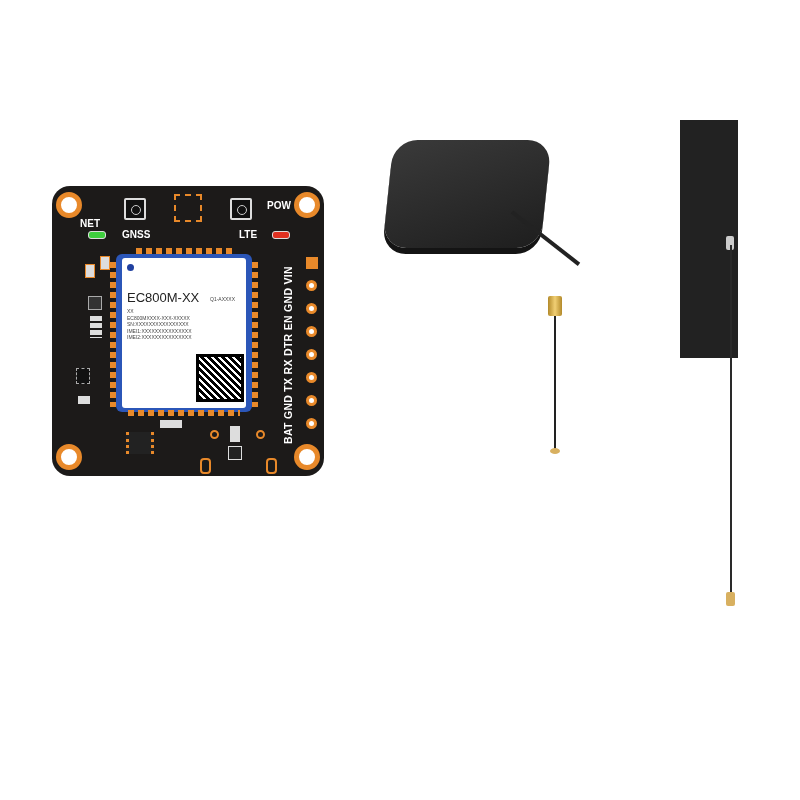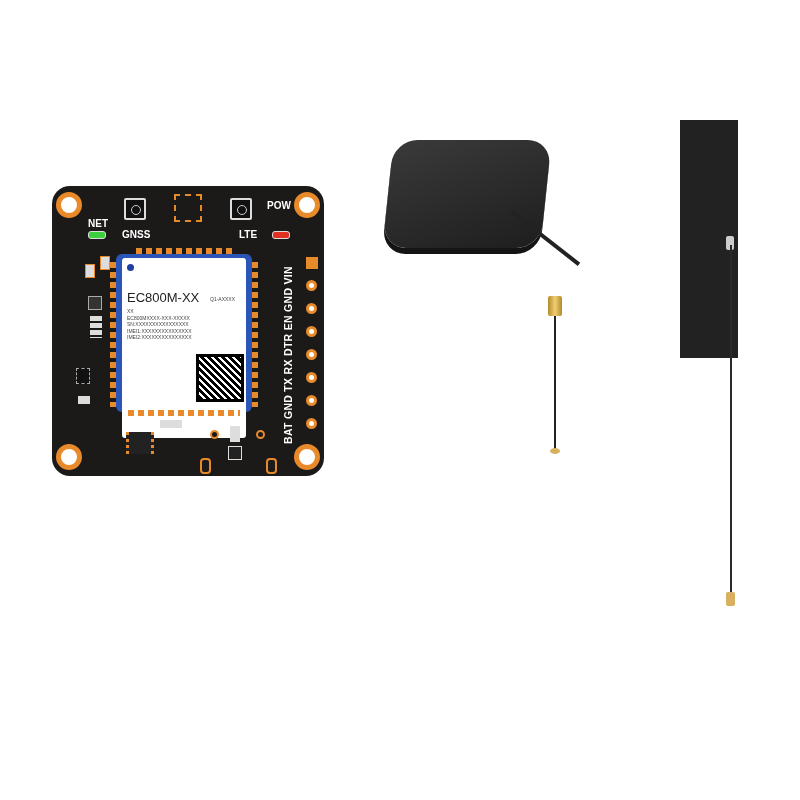--- a/index.html
+++ b/index.html
@@ -7,21 +7,21 @@
   .abs { position:absolute; }
   
   .board { left:52px; top:186px; width:272px; height:290px; background:#1c1a19; border-radius:18px; }
   .hole { width:26px; height:26px; border-radius:50%; border:5px solid #e8892a; background:#fff; box-sizing:border-box; }
   .silk { color:#fff; font-weight:bold; font-size:10px; }
   .ufl { width:22px; height:22px; border:2px solid #ddd; box-sizing:border-box; background:#111; border-radius:2px; }
   .ufl::after { content:""; position:absolute; left:5px; top:5px; width:8px; height:8px; border-radius:50%; border:1.5px solid #ccc; }
   .bracket { width:28px; height:28px; border:2px dashed #e8892a; box-sizing:border-box; }
   .led { width:18px; height:8px; border:1.5px solid #ddd; border-radius:3px; box-sizing:border-box; }
   .module-frame { left:116px; top:254px; width:136px; height:158px; background:#2b56b8; border-radius:6px; }
-  .module { left:122px; top:258px; width:124px; height:180px; background:#fff; border-radius:3px; }
+  .module { left:122px; top:258px; width:124px; height:150px; background:#fff; border-radius:3px; }
   .mod-title { font-size:13px; color:#222; }
   .mod-line { font-size:5px; color:#444; line-height:6.5px; }
   .qr { width:48px; height:48px; background:
       repeating-linear-gradient(45deg,#000 0 3px,#fff 3px 5px); border:3px solid #000; box-sizing:border-box; }
   .pinhdr { width:11px; height:11px; border-radius:50%; border:3px solid #e8892a; background:#fff; box-sizing:border-box; }
   .pinlabels { writing-mode:vertical-rl; transform:rotate(180deg); color:#fff; font-weight:bold; font-size:10.5px; letter-spacing:0.3px; white-space:nowrap; }
   .smd { width:8px; height:12px; background:#ddd; border:1px solid #e8892a; }
   
   .patch { left:388px; top:140px; width:158px; height:108px; background:linear-gradient(160deg,#3a3a3a,#1e1e1e); border-radius:24px; transform:skewX(-6deg); box-shadow:0 6px 0 #141414; }
   .cable1 { left:512px; top:210px; width:85px; height:4px; background:#222; transform:rotate(38deg); transform-origin:left center; }
@@ -43,21 +43,21 @@
 
 <div class="abs hole" style="left:56px;top:192px"></div>
 <div class="abs hole" style="left:294px;top:192px"></div>
 <div class="abs hole" style="left:56px;top:444px"></div>
 <div class="abs hole" style="left:294px;top:444px"></div>
 
 <div class="abs ufl" style="left:124px;top:198px"></div>
 <div class="abs bracket" style="left:174px;top:194px"></div>
 <div class="abs ufl" style="left:230px;top:198px"></div>
 
-<div class="abs silk" style="left:88px;top:218px">NET</div>
+<div class="abs silk" style="left:80px;top:218px">NET</div>
 <div class="abs silk" style="left:122px;top:229px">GNSS</div>
 <div class="abs silk" style="left:239px;top:229px">LTE</div>
 <div class="abs silk" style="left:267px;top:200px">POW</div>
 <div class="abs led" style="left:88px;top:231px;background:#3ecf3e"></div>
 <div class="abs led" style="left:272px;top:231px;background:#e03020"></div>
 
 <div class="abs module-frame"></div>
 <div class="abs module">
   <div class="abs" style="left:5px;top:6px;width:7px;height:7px;border-radius:50%;background:#2040a0"></div>
   <div class="abs mod-title" style="left:5px;top:32px">EC800M-XX</div>

